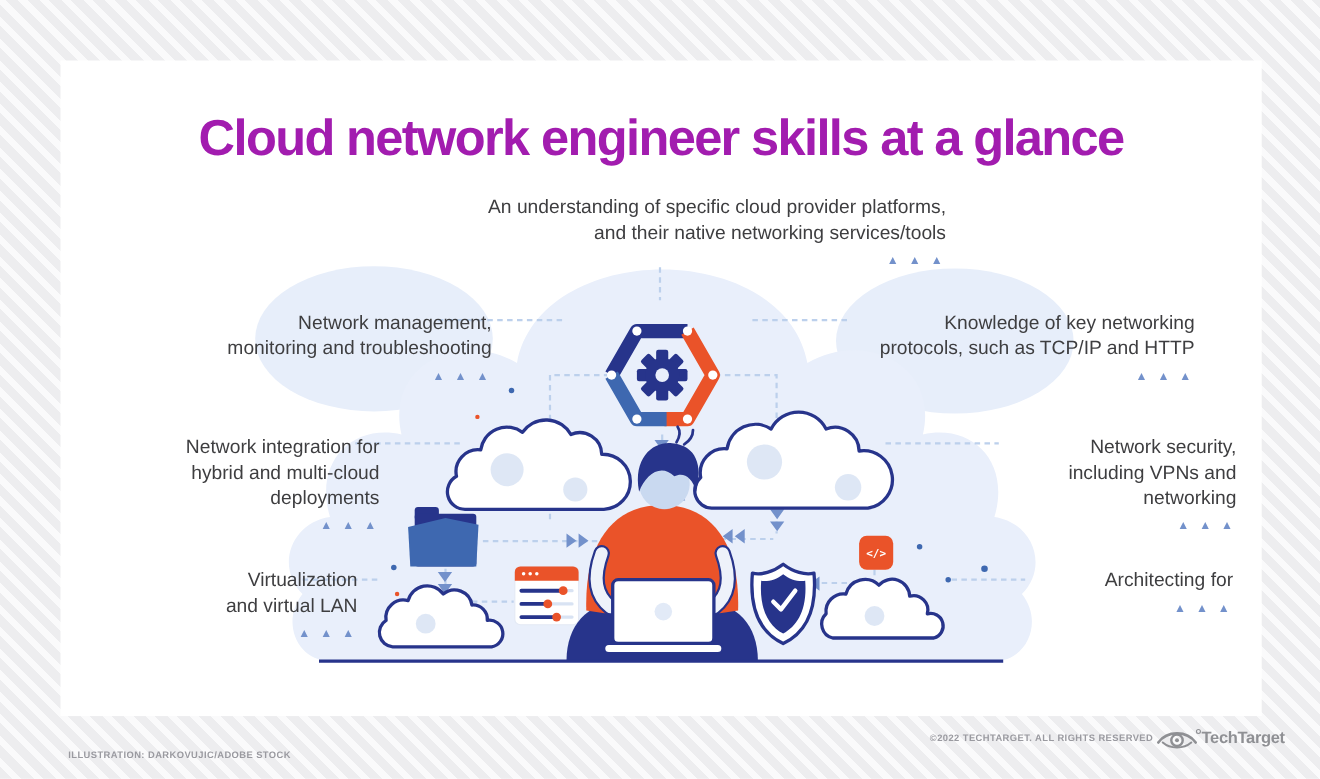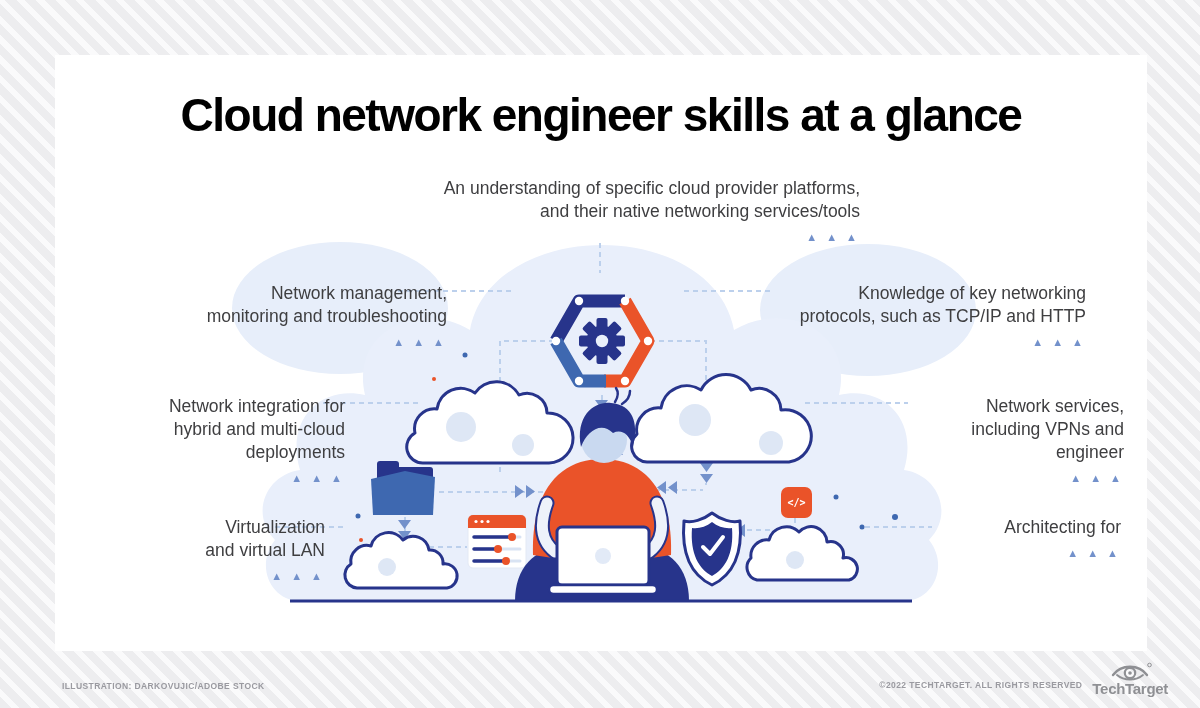--- a/index.html
+++ b/index.html
@@ -7,35 +7,35 @@
     width:1200px;height:708px;overflow:hidden;position:relative;
     background:repeating-linear-gradient(45deg,#ededef 0 8px,#fafafb 8px 14px);
     font-family:"Liberation Sans",sans-serif;
   }
   .card{
     position:absolute;left:55px;top:55px;width:1092px;height:596px;
     background:#ffffff;
   }
   .illus{position:absolute;left:0;top:0;width:1092px;height:596px;}
   .title{
-    position:absolute;left:0;top:34px;width:1092px;margin:0;
+    position:absolute;left:0;top:44px;width:1092px;margin:0;
     text-align:center;font-size:46px;line-height:52px;font-weight:700;
-    letter-spacing:-1.5px;color:#000000;
+    letter-spacing:-1.5px;color:#a21caf;
   }
   .skill{position:absolute;text-align:right;color:#3e3e40;font-size:17.5px;line-height:23px;}
   .skill .arrows{color:#7391cb;font-size:11px;letter-spacing:3px;margin-top:3px;}
   .footer-credit{
     position:absolute;left:62px;top:681px;font-size:8.5px;font-weight:700;
     letter-spacing:.4px;color:#9a9aa0;
   }
   .footer-right{
-    position:absolute;right:32px;top:660px;display:flex;align-items:flex-end;gap:10px;
+    position:absolute;right:32px;top:660px;display:flex;align-items:flex-end;
   }
   .footer-right .rights{font-size:8.5px;font-weight:700;letter-spacing:.4px;color:#9a9aa0;padding-bottom:6px;}
-  .brandblock{display:flex;flex-direction:column;align-items:center;}
+  .brandblock{display:flex;flex-direction:row;align-items:center;}
   .brand{font-size:15px;font-weight:700;color:#8f9094;letter-spacing:-0.3px;line-height:14px;}
 </style>
 </head>
 <body>
 
 <div class="card">
 
   <svg class="illus" viewBox="0 0 1092 596" aria-hidden="true">
     <defs>
       <path id="chev" d="M0,0 L13,0 L6.5,9 Z M0,11 L13,11 L6.5,20 Z" fill="#7391cb"></path>
@@ -219,23 +219,23 @@
     <div>and virtual LAN</div>
     <div class="arrows">▲ ▲ ▲</div>
   </div>
 
   <div class="skill" style="left:691px;top:227px;width:340px">
     <div>Knowledge of key networking</div>
     <div>protocols, such as TCP/IP and HTTP</div>
     <div class="arrows">▲ ▲ ▲</div>
   </div>
   <div class="skill" style="left:809px;top:340px;width:260px">
-    <div>Network services,</div>
+    <div>Network security,</div>
     <div>including VPNs and</div>
-    <div>engineer</div>
+    <div>networking</div>
     <div class="arrows">▲ ▲ ▲</div>
   </div>
   <div class="skill" style="left:826px;top:461px;width:240px">
     <div>Architecting for</div>
     <div class="arrows">▲ ▲ ▲</div>
   </div>
 
 </div>
 
 <div class="footer-credit">ILLUSTRATION: DARKOVUJIC/ADOBE STOCK</div>

